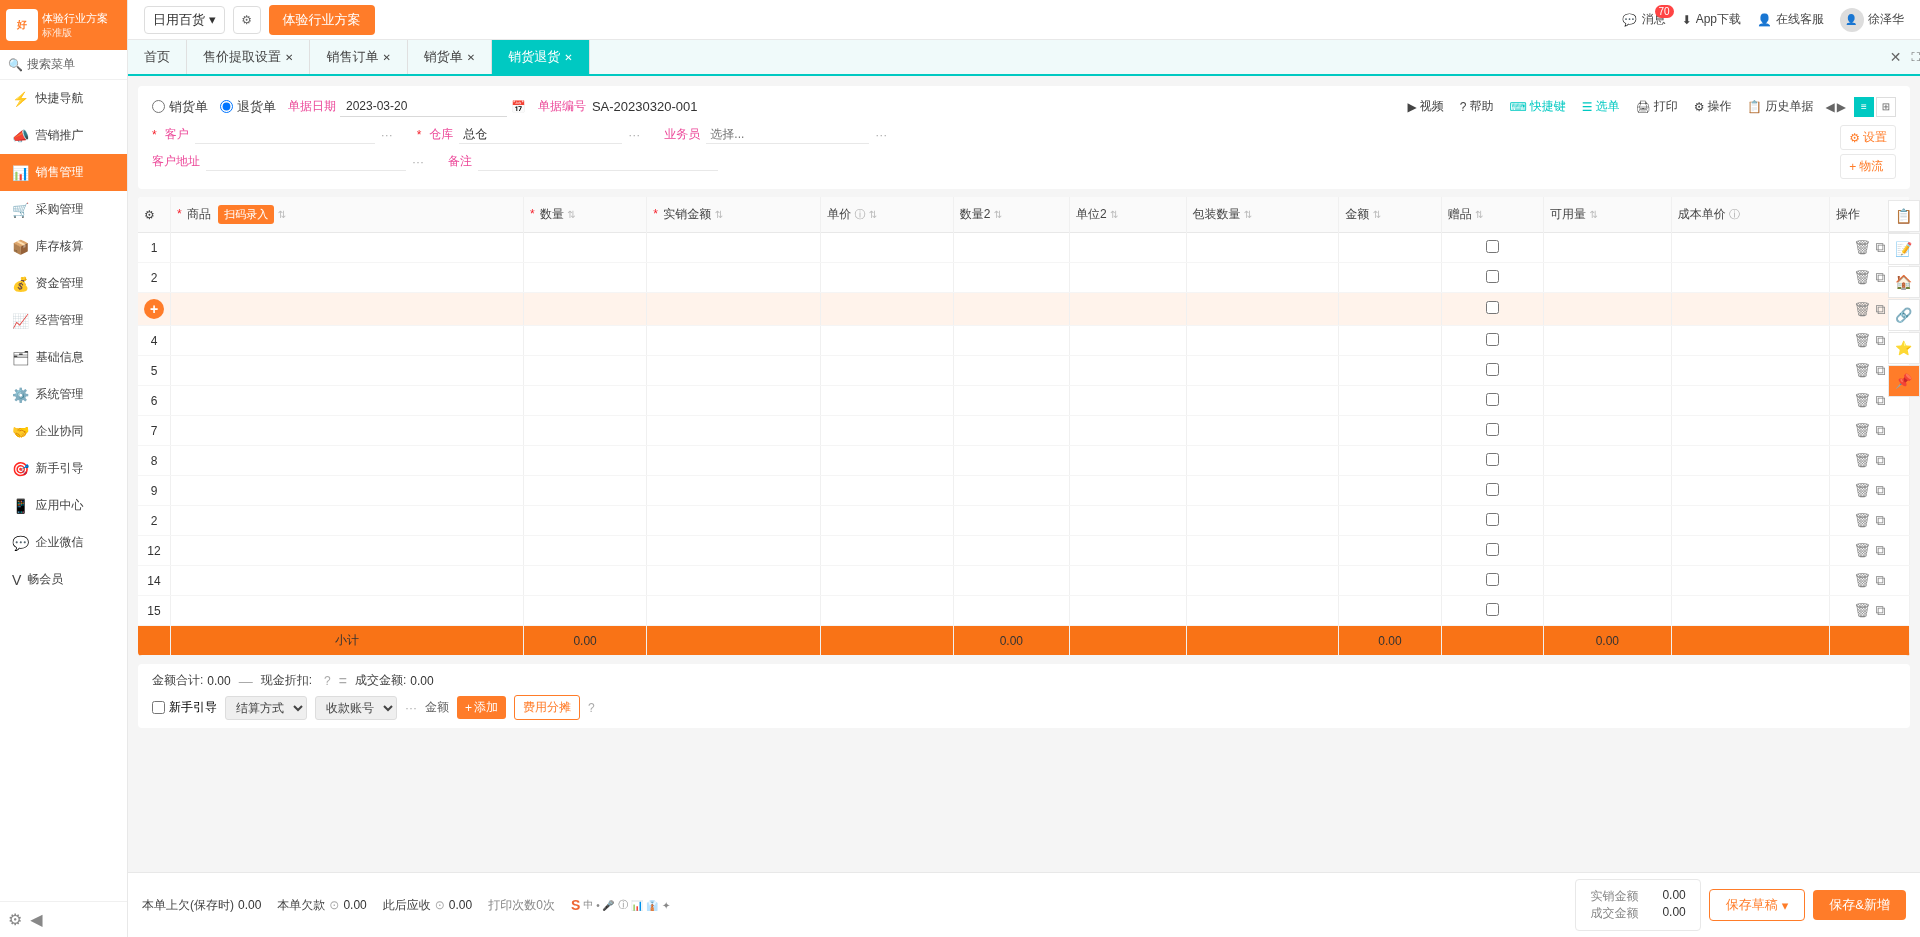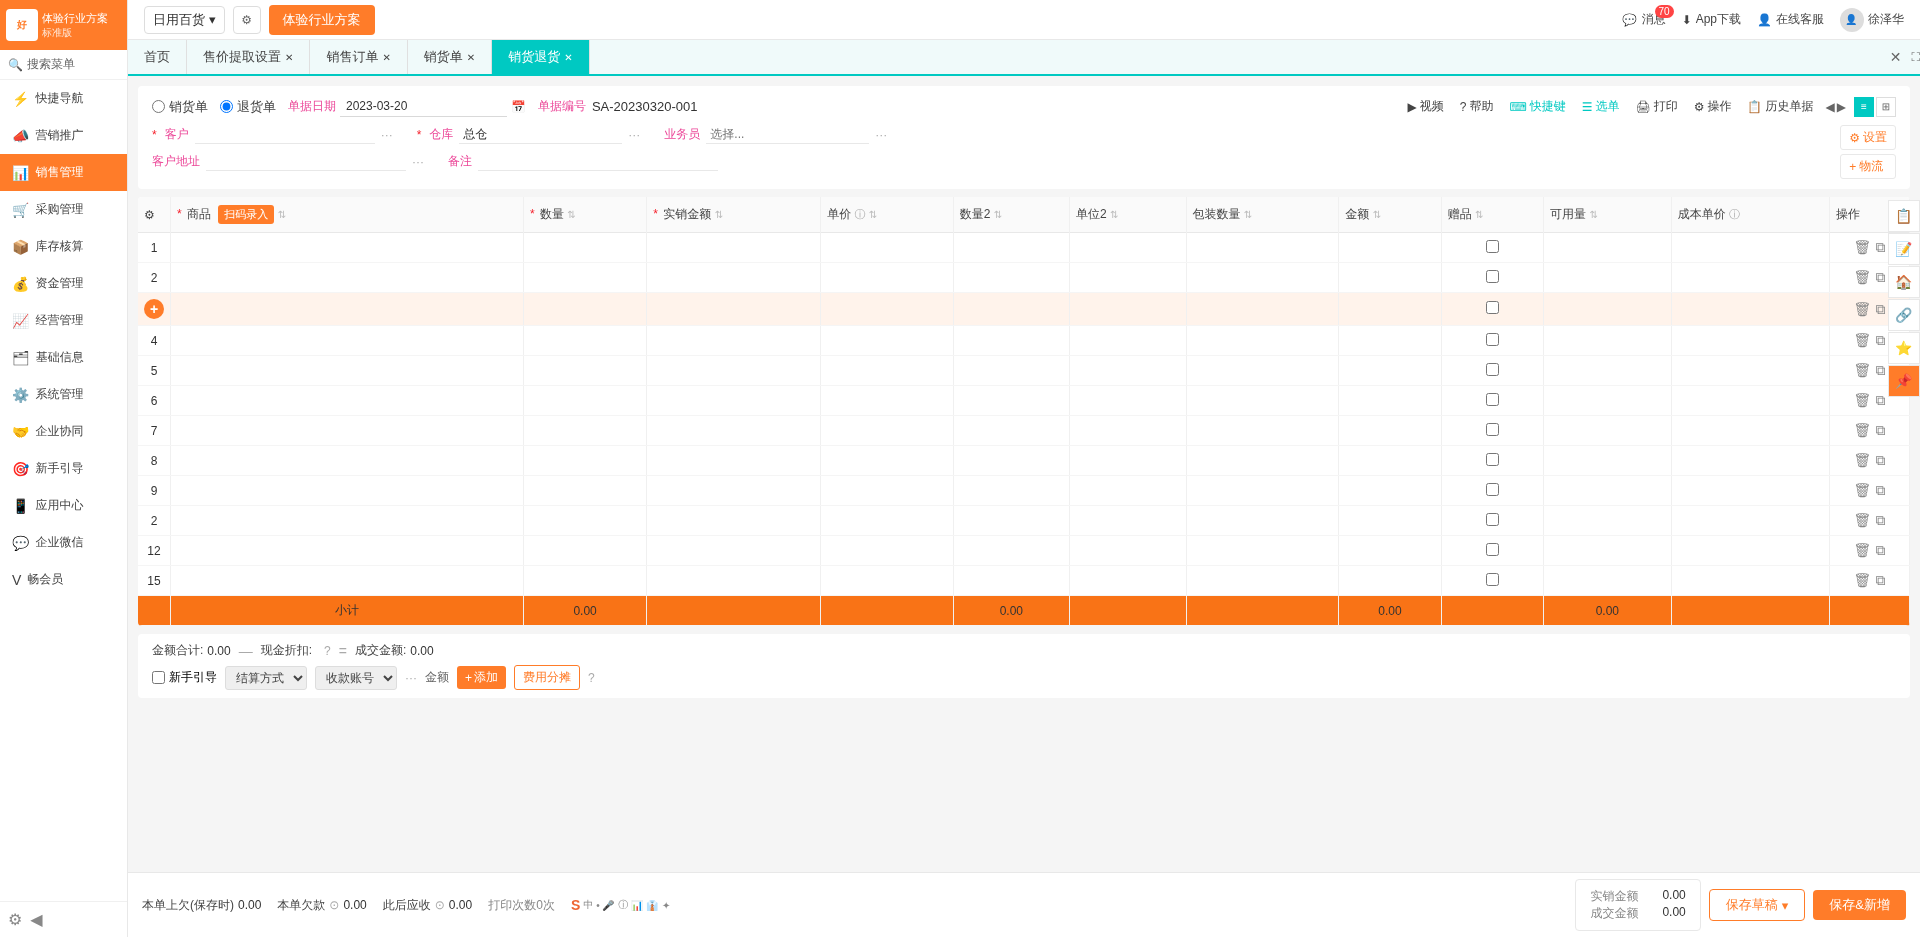--- a/index.html
+++ b/index.html
@@ -1048,20 +1048,40 @@
     <td></td>
     <td></td>
     <td>
                 <div class="ops-cell">
                   <span class="op-icon">🗑</span>
                   <span class="op-icon">⧉</span>
                 </div>
               </td>
   </tr>
             <tr>
+    <td class="row-num">14</td>
+    <td></td>
+    <td></td>
+    <td></td>
+    <td></td>
+    <td></td>
+    <td></td>
+    <td></td>
+    <td></td>
+    <td class="checkbox-cell"><input type="checkbox" style=""></td>
+    <td></td>
+    <td></td>
+    <td>
+                <div class="ops-cell">
+                  <span class="op-icon">🗑</span>
+                  <span class="op-icon">⧉</span>
+                </div>
+              </td>
+  </tr>
+            <tr>
     <td class="row-num">15</td>
     <td></td>
     <td></td>
     <td></td>
     <td></td>
     <td></td>
     <td></td>
     <td></td>
     <td></td>
     <td class="checkbox-cell"><input type="checkbox" style=""></td>

